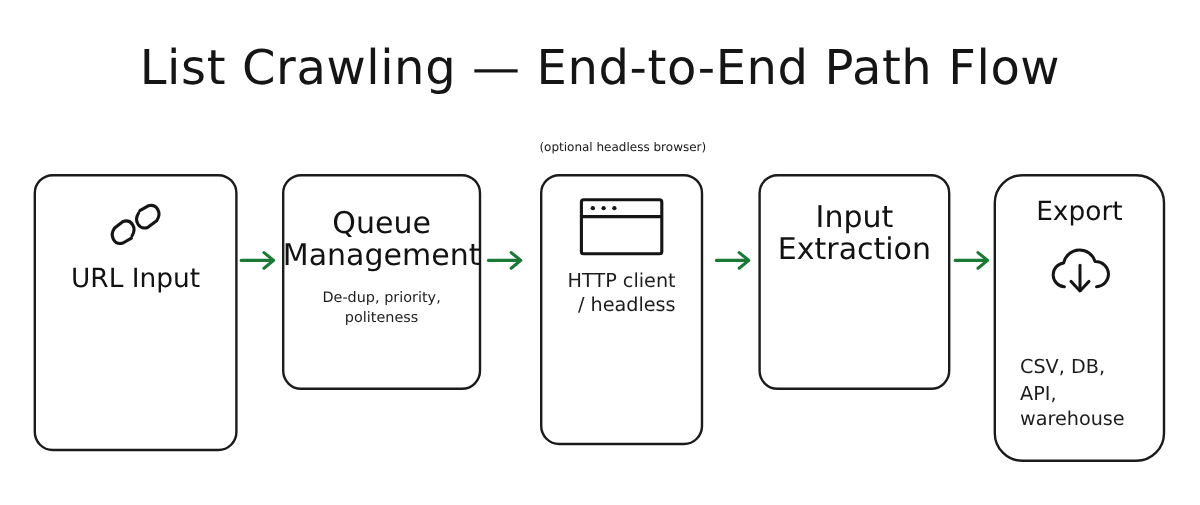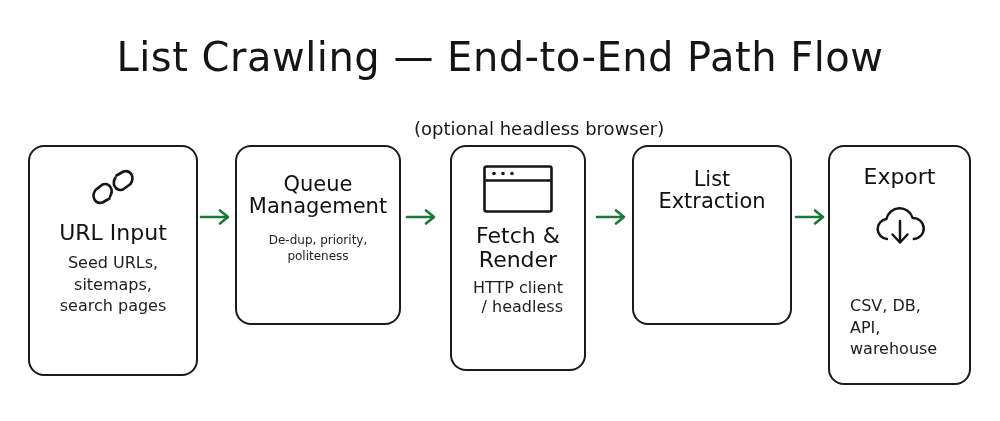--- a/index.html
+++ b/index.html
@@ -46,21 +46,21 @@
     border: 2.4px solid #1b1b1b;
     border-radius: 16px;
     display: flex;
     flex-direction: column;
     align-items: center;
     justify-content: center;
     padding: 6px 8px;
   }
 
   .node-title {
-    font-size: 21px;
+    font-size: 25px;
     line-height: 1.06;
     color: #121212;
     text-align: center;
     white-space: pre-line;
   }
   .node-sub {
     font-size: 12px;
     line-height: 1.22;
     color: #1d1d1d;
     text-align: center;
@@ -124,41 +124,42 @@
   #node-extract .node-sub { line-height: 1.3; }
 
   
   #node-export {
     left: 828px;
     top: 145px;
     width: 143px;
     height: 240px;
     justify-content: flex-start;
     padding-top: 18px;
+    border-radius: 24px;
   }
   #node-export .node-title { font-size: 22px; margin-bottom: 13px; }
   #node-export .icon-wrap { margin-bottom: 16px; }
   #node-export .node-sub {
     font-size: 16px;
     line-height: 1.33;
     text-align: left;
     width: 100%;
     padding-left: 12px;
     box-sizing: border-box;
     margin-top: 30px;
   }
 
   
   .annotation {
     position: absolute;
     left: 414px;
     top: 118px;
     width: 210px;
     text-align: center;
-    font-size: 18px;
+    font-size: 10px;
     color: #181818;
     white-space: nowrap;
   }
 
   
   .arrow {
     position: absolute;
     top: 206px;
     width: 38px;
     height: 22px;
@@ -180,50 +181,45 @@
   <div class="annotation">(optional headless browser)</div>
 
   <div class="node" id="node-url-input">
     <span class="icon-wrap">
       <svg width="46" height="40" viewBox="0 0 46 40" fill="none" stroke="#151515" stroke-width="2.6" stroke-linecap="round" stroke-linejoin="round">
         <path d="M26.5 8.5 L33.5 4.5 a7.5 9 35 0 1 7 12.5 L33 22.5 a7.5 9 35 0 1 -7.5 -12"></path>
         <path d="M19.5 31.5 L12.5 35.5 a7.5 9 35 0 1 -7 -12.5 L12.5 17.5 a7.5 9 35 0 1 7.5 12"></path>
       </svg>
     </span>
     <div class="node-title">URL Input</div>
-    <div class="node-sub">Seed URLs,
-sitemaps,
-search pages</div>
   </div>
 
   <div class="node" id="node-queue">
     <div class="node-title">Queue
 Management</div>
     <div class="node-sub">De-dup, priority,
 politeness</div>
   </div>
 
   <div class="node" id="node-fetch">
     <span class="icon-wrap">
       <svg width="72" height="50" viewBox="0 0 72 50" fill="none" stroke="#151515" stroke-width="2.6" stroke-linejoin="round">
         <rect x="2.5" y="2.5" width="67" height="45" rx="2"></rect>
         <line x1="2.5" y1="16.5" x2="69.5" y2="16.5"></line>
         <circle cx="12" cy="9.5" r="1.8" fill="#151515" stroke="none"></circle>
         <circle cx="21" cy="9.5" r="1.8" fill="#151515" stroke="none"></circle>
         <circle cx="30" cy="9.5" r="1.8" fill="#151515" stroke="none"></circle>
       </svg>
     </span>
-    <div class="node-title">Fetch &amp;
-Render</div>
     <div class="node-sub">HTTP client
 / headless</div>
   </div>
 
   <div class="node" id="node-extract">
-    <div class="node-title">List
+    <div class="node-title">Input
 Extraction</div>
   </div>
 
   <div class="node" id="node-export">
     <div class="node-title">Export</div>
     <span class="icon-wrap">
       <svg width="66" height="48" viewBox="0 0 66 48" fill="none" stroke="#151515" stroke-width="2.5" stroke-linecap="round" stroke-linejoin="round">
         <path d="M20 38 a10 10 0 0 1 -0.6 -19.9 a13.5 13.5 0 0 1 26.2 -1.1 a10.5 10.5 0 0 1 1.2 21"></path>
         <line x1="33" y1="20" x2="33" y2="41"></line>
         <path d="M25.5 33.5 L33 41.5 L40.5 33.5"></path>

